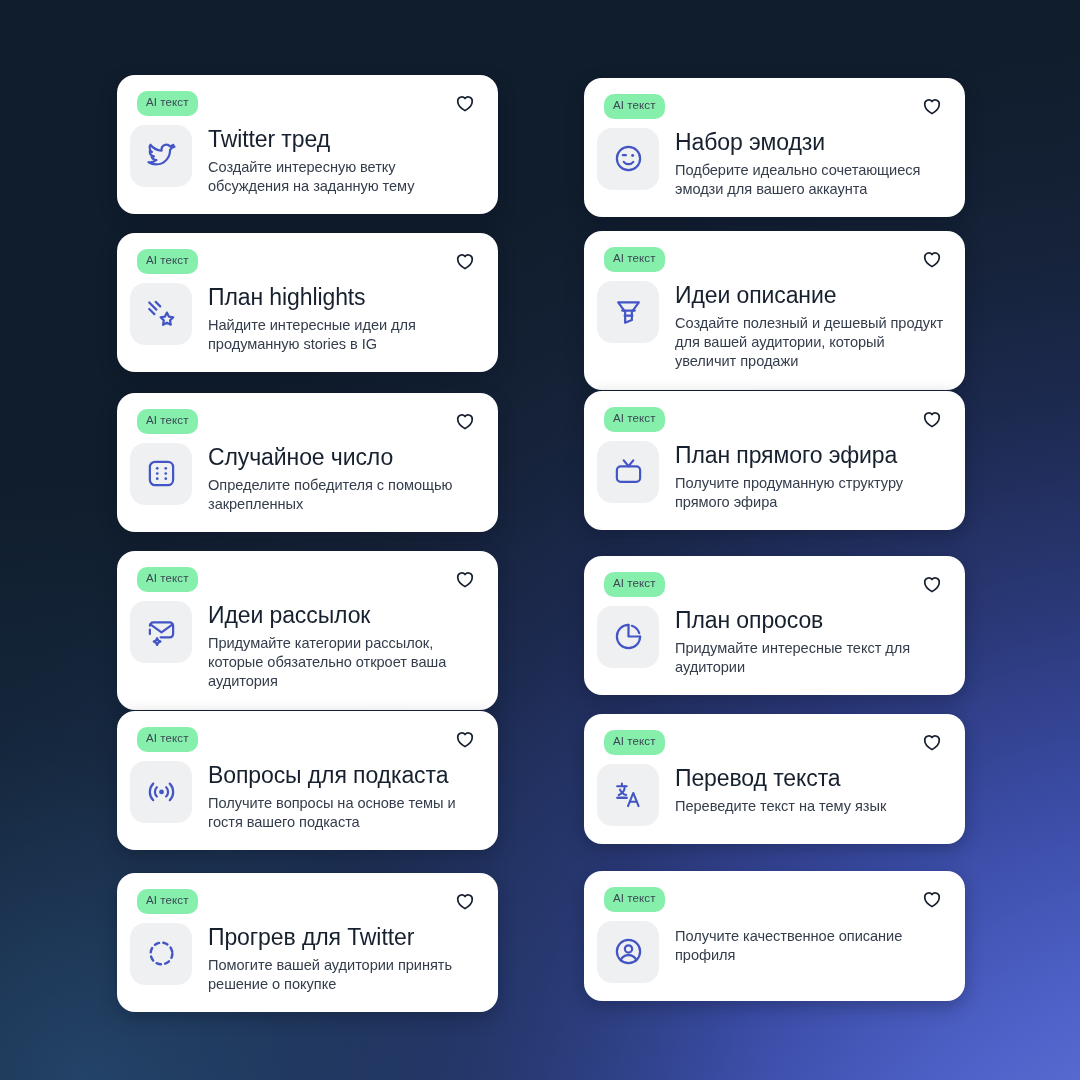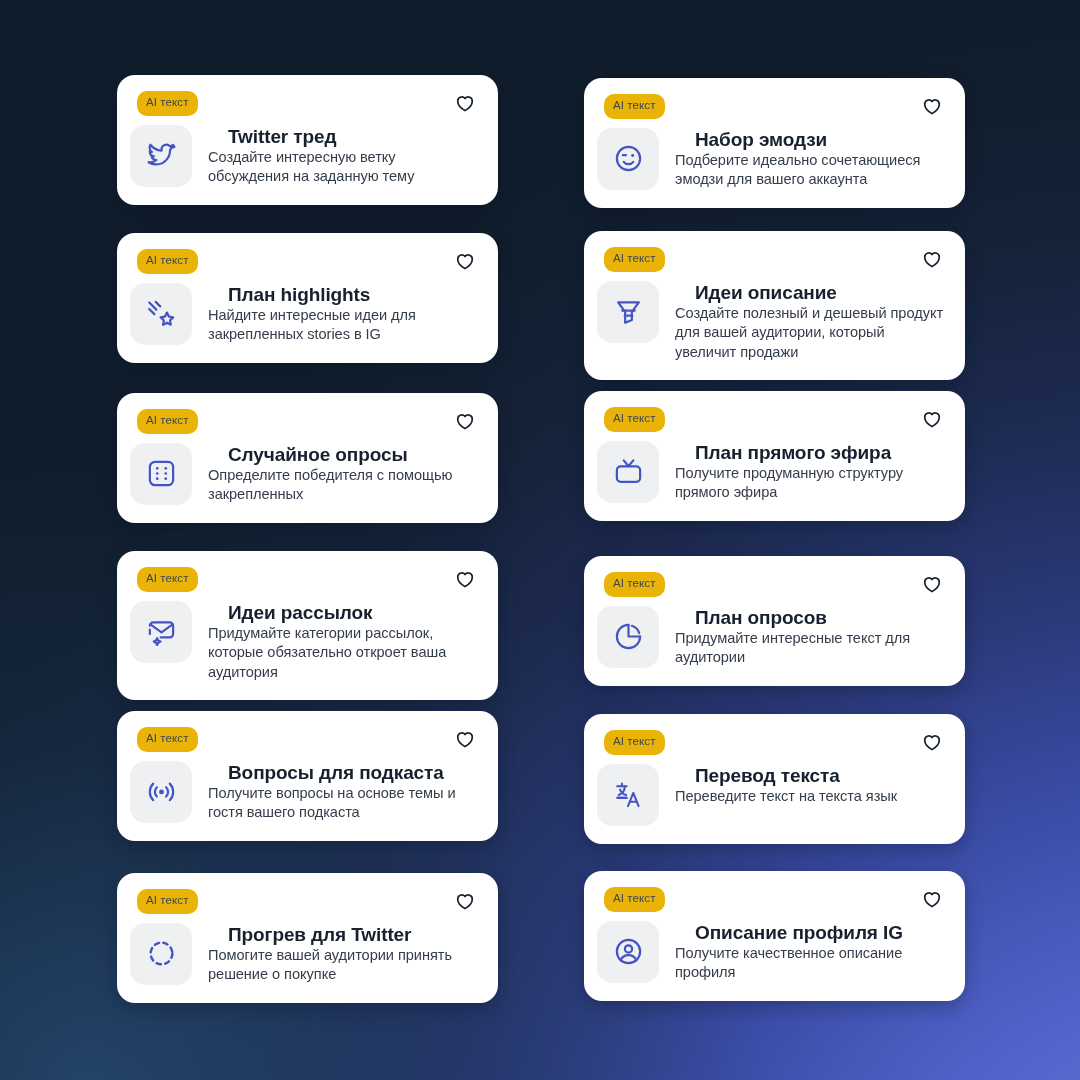--- a/index.html
+++ b/index.html
@@ -53,21 +53,21 @@
 
   .card-top {
     display: flex;
     align-items: flex-start;
     justify-content: space-between;
     padding-left: 7px;
     padding-right: 2px;
   }
 
   .badge {
-    background: #eab308;
+    background: #86efac;
     color: #3c4654;
     font-size: 11.5px;
     line-height: 1;
     padding: 6px 9px 7px;
     border-radius: 10px;
     letter-spacing: 0.1px;
     white-space: nowrap;
   }
 
   .heart { width: 22px; height: 22px; display: block; flex: 0 0 auto; margin-top: 1px; }
@@ -87,29 +87,29 @@
     border-radius: 15px;
     display: flex;
     align-items: center;
     justify-content: center;
   }
   .icon-tile svg { display: block; width: 31px; height: 31px; }
 
   .card-text { padding-top: 1px; min-width: 0; }
 
   .card-title {
-    font-size: 19px;
-    font-weight: bold;
+    font-size: 23px;
+    font-weight: normal;
     color: #16202e;
     line-height: 1.18;
     letter-spacing: -0.1px;
-    margin-left: 20px;
   }
 
   .card-desc {
+    margin-top: 5px;
     font-size: 14.6px;
     color: #343d4b;
     line-height: 1.33;
     letter-spacing: -0.05px;
   }
 </style>
 </head>
 <body>
 
 <div id="bg"></div>
@@ -154,21 +154,21 @@
       <span class="icon-tile">
         <svg viewBox="0 0 24 24" fill="none" stroke="#4355c4" stroke-width="1.7" stroke-linecap="round" stroke-linejoin="round">
           <path d="M2.5 3.5 8 9"></path>
           <path d="M2.5 8.5 6.5 12.5"></path>
           <path d="M7.5 3 11 6.5"></path>
           <path d="M16.2 11.3l1.5 3.1 3.4.5-2.5 2.4.6 3.4-3-1.6-3 1.6.6-3.4-2.5-2.4 3.4-.5z"></path>
         </svg>
       </span>
       <div class="card-text">
         <div class="card-title">План highlights</div>
-        <div class="card-desc">Найдите интересные идеи для закрепленных stories в IG</div>
+        <div class="card-desc">Найдите интересные идеи для продуманную stories в IG</div>
       </div>
     </div>
   </div>
 <div class="card" style="position: absolute; top: 393px; width: 381px; left: 117px;">
     <div class="card-top">
       <span class="badge">AI текст</span>
       <span class="heart">
         <svg viewBox="0 0 24 24" fill="none" stroke="#16202e" stroke-width="1.85" stroke-linecap="round" stroke-linejoin="round">
           <path d="M12 20.3s-7.9-4.7-7.9-10A4.45 4.45 0 0 1 12 7.1a4.45 4.45 0 0 1 7.9 3.2c0 5.3-7.9 10-7.9 10z"></path>
         </svg>
@@ -180,21 +180,21 @@
           <rect x="3" y="3" width="18" height="18" rx="4"></rect>
           <circle cx="8.7" cy="8" r="1.05" fill="#4355c4" stroke="none"></circle>
           <circle cx="15.3" cy="8" r="1.05" fill="#4355c4" stroke="none"></circle>
           <circle cx="8.7" cy="12" r="1.05" fill="#4355c4" stroke="none"></circle>
           <circle cx="15.3" cy="12" r="1.05" fill="#4355c4" stroke="none"></circle>
           <circle cx="8.7" cy="16" r="1.05" fill="#4355c4" stroke="none"></circle>
           <circle cx="15.3" cy="16" r="1.05" fill="#4355c4" stroke="none"></circle>
         </svg>
       </span>
       <div class="card-text">
-        <div class="card-title">Случайное опросы</div>
+        <div class="card-title">Случайное число</div>
         <div class="card-desc">Определите победителя с помощью закрепленных</div>
       </div>
     </div>
   </div>
 <div class="card" style="position: absolute; top: 551px; width: 381px; left: 117px;">
     <div class="card-top">
       <span class="badge">AI текст</span>
       <span class="heart">
         <svg viewBox="0 0 24 24" fill="none" stroke="#16202e" stroke-width="1.85" stroke-linecap="round" stroke-linejoin="round">
           <path d="M12 20.3s-7.9-4.7-7.9-10A4.45 4.45 0 0 1 12 7.1a4.45 4.45 0 0 1 7.9 3.2c0 5.3-7.9 10-7.9 10z"></path>
@@ -371,21 +371,21 @@
           <path d="M9.1 5.6c0 3-1.8 5.7-4.6 6.8"></path>
           <path d="M5.4 8.2c.9 2.1 2.6 3.6 4.8 4.2"></path>
           <path d="M3.4 14.6h7.2l-7.2 0"></path>
           <path d="M3.4 14.6h7.2"></path>
           <path d="M11.6 21l4.1-10.2L19.8 21"></path>
           <path d="M13.2 17.6h5"></path>
         </svg>
       </span>
       <div class="card-text">
         <div class="card-title">Перевод текста</div>
-        <div class="card-desc">Переведите текст на текста язык</div>
+        <div class="card-desc">Переведите текст на тему язык</div>
       </div>
     </div>
   </div>
 <div class="card" style="position: absolute; top: 871px; width: 381px; left: 584px;">
     <div class="card-top">
       <span class="badge">AI текст</span>
       <span class="heart">
         <svg viewBox="0 0 24 24" fill="none" stroke="#16202e" stroke-width="1.85" stroke-linecap="round" stroke-linejoin="round">
           <path d="M12 20.3s-7.9-4.7-7.9-10A4.45 4.45 0 0 1 12 7.1a4.45 4.45 0 0 1 7.9 3.2c0 5.3-7.9 10-7.9 10z"></path>
         </svg>
@@ -393,17 +393,16 @@
     </div>
     <div class="card-body">
       <span class="icon-tile">
         <svg viewBox="0 0 24 24" fill="none" stroke="#4355c4" stroke-width="1.7" stroke-linecap="round" stroke-linejoin="round">
           <circle cx="12" cy="12" r="9"></circle>
           <circle cx="12" cy="10" r="2.8"></circle>
           <path d="M5.9 18.9a6.6 6.6 0 0 1 12.2 0"></path>
         </svg>
       </span>
       <div class="card-text">
-        <div class="card-title">Описание профиля IG</div>
         <div class="card-desc">Получите качественное описание профиля</div>
       </div>
     </div>
   </div>
 
 </body></html>

